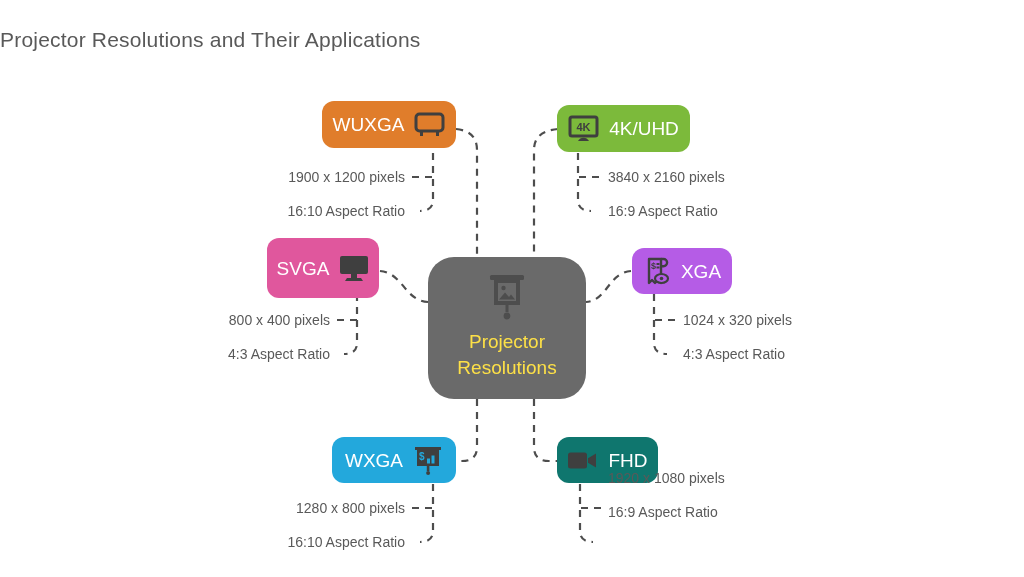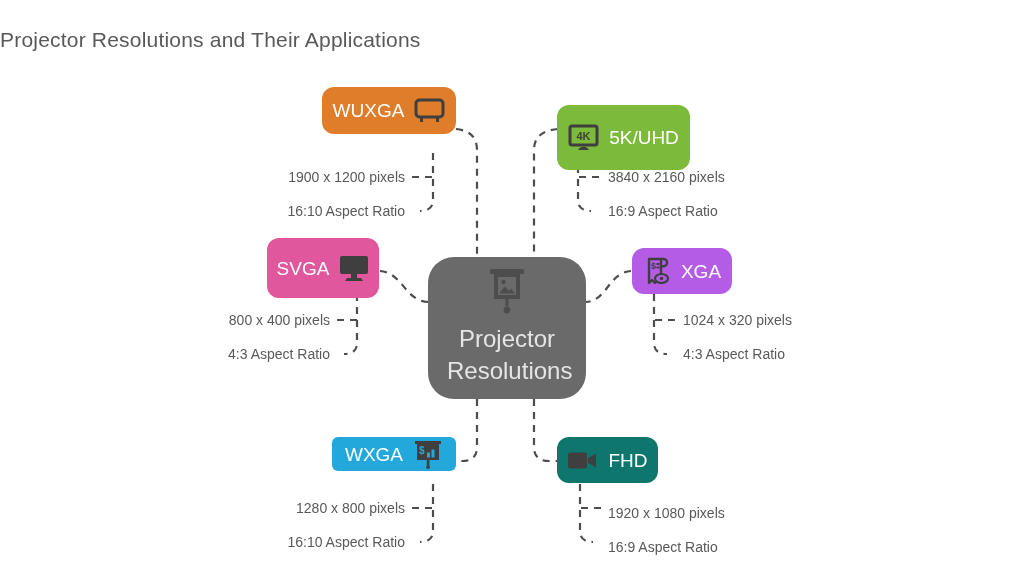--- a/index.html
+++ b/index.html
@@ -5,39 +5,39 @@
   html,body{margin:0;padding:0;background:#ffffff;}
   body{font-family:"Liberation Sans", sans-serif;}
   .canvas{position:relative;width:1024px;height:577px;background:#ffffff;overflow:hidden;}
   .title{position:absolute;top:28px;left:0;width:100%;
          font-size:21px;color:#595959;letter-spacing:.2px;}
   svg.connectors{position:absolute;left:0;top:0;pointer-events:none;}
   svg.connectors path{fill:none;stroke:#4d4d4d;stroke-width:2.2;stroke-dasharray:7 6;}
   .node{position:absolute;display:flex;align-items:center;justify-content:center;gap:10px;
         border-radius:12px;color:#ffffff;font-size:19px;}
   .node .lbl{line-height:1;}
-  #node-wuxga{left:322px;top:87px;width:134px;height:47px;}
-  #node-uhd  {left:557px;top:105px;width:133px;height:65px;}
+  #node-wuxga{left:322px;top:101px;width:134px;height:47px;}
+  #node-uhd  {left:557px;top:105px;width:133px;height:47px;}
   #node-svga {left:267px;top:238px;width:112px;height:60px;}
   #node-xga  {left:632px;top:248px;width:100px;height:46px;}
-  #node-wxga {left:332px;top:437px;width:124px;height:34px;border-radius:6px;}
+  #node-wxga {left:332px;top:437px;width:124px;height:46px;}
   #node-fhd  {left:557px;top:437px;width:101px;height:46px;}
   .center-node{position:absolute;left:428px;top:257px;width:158px;height:142px;
         background:#6a6a6a;border-radius:26px;display:flex;flex-direction:column;
         align-items:center;justify-content:center;gap:8px;}
-  .center-node .clbl{color:#e5e5e5;font-size:24px;text-align:center;width:120px;line-height:1.35;}
+  .center-node .clbl{color:#fde047;font-size:19px;text-align:center;width:120px;line-height:1.35;}
   .details{position:absolute;color:#595959;font-size:14px;line-height:22px;}
   .details .row{margin-bottom:12px;white-space:nowrap;}
   .details.ta-r{text-align:right;}
   #det-wuxga{right:619px;top:166px;}
   #det-uhd  {left:608px;top:166px;}
   #det-svga {right:694px;top:309px;}
   #det-xga  {left:683px;top:309px;}
   #det-wxga {right:619px;top:497px;}
-  #det-fhd  {left:608px;top:502px;}
+  #det-fhd  {left:608px;top:467px;}
   .ic{display:block;}
 </style>
 </head>
 <body>
 
 <div class="canvas">
 
   <div class="title">Projector Resolutions and Their Applications</div>
 
   <svg class="connectors" width="1024" height="577" viewBox="0 0 1024 577">
@@ -92,21 +92,21 @@
   </div>
 
   <div class="node" id="node-uhd" style="background-color: rgb(124, 186, 59);">
     <span>
       <svg class="ic" width="31" height="27" viewBox="0 0 31 27">
         <rect x="2" y="2" width="27" height="19" rx="2" fill="none" stroke="#3f3f3f" stroke-width="3"></rect>
         <text x="15.5" y="16" text-anchor="middle" font-family="Liberation Sans, sans-serif" font-size="11" font-weight="bold" fill="#3f3f3f">4K</text>
         <path d="M 10,26 C 12,21.5 19,21.5 21,26 Z" fill="#3f3f3f"></path>
       </svg>
     </span>
-    <span class="lbl">5K/UHD</span>
+    <span class="lbl">4K/UHD</span>
   </div>
   <div class="details" id="det-uhd">
     <div class="row">3840 x 2160 pixels</div>
     <div class="row">16:9 Aspect Ratio</div>
   </div>
 
   <div class="node" id="node-svga" style="background-color: rgb(224, 87, 157);">
     <span class="lbl">SVGA</span>
     <span>
       <svg class="ic" width="30" height="26" viewBox="0 0 30 26">

